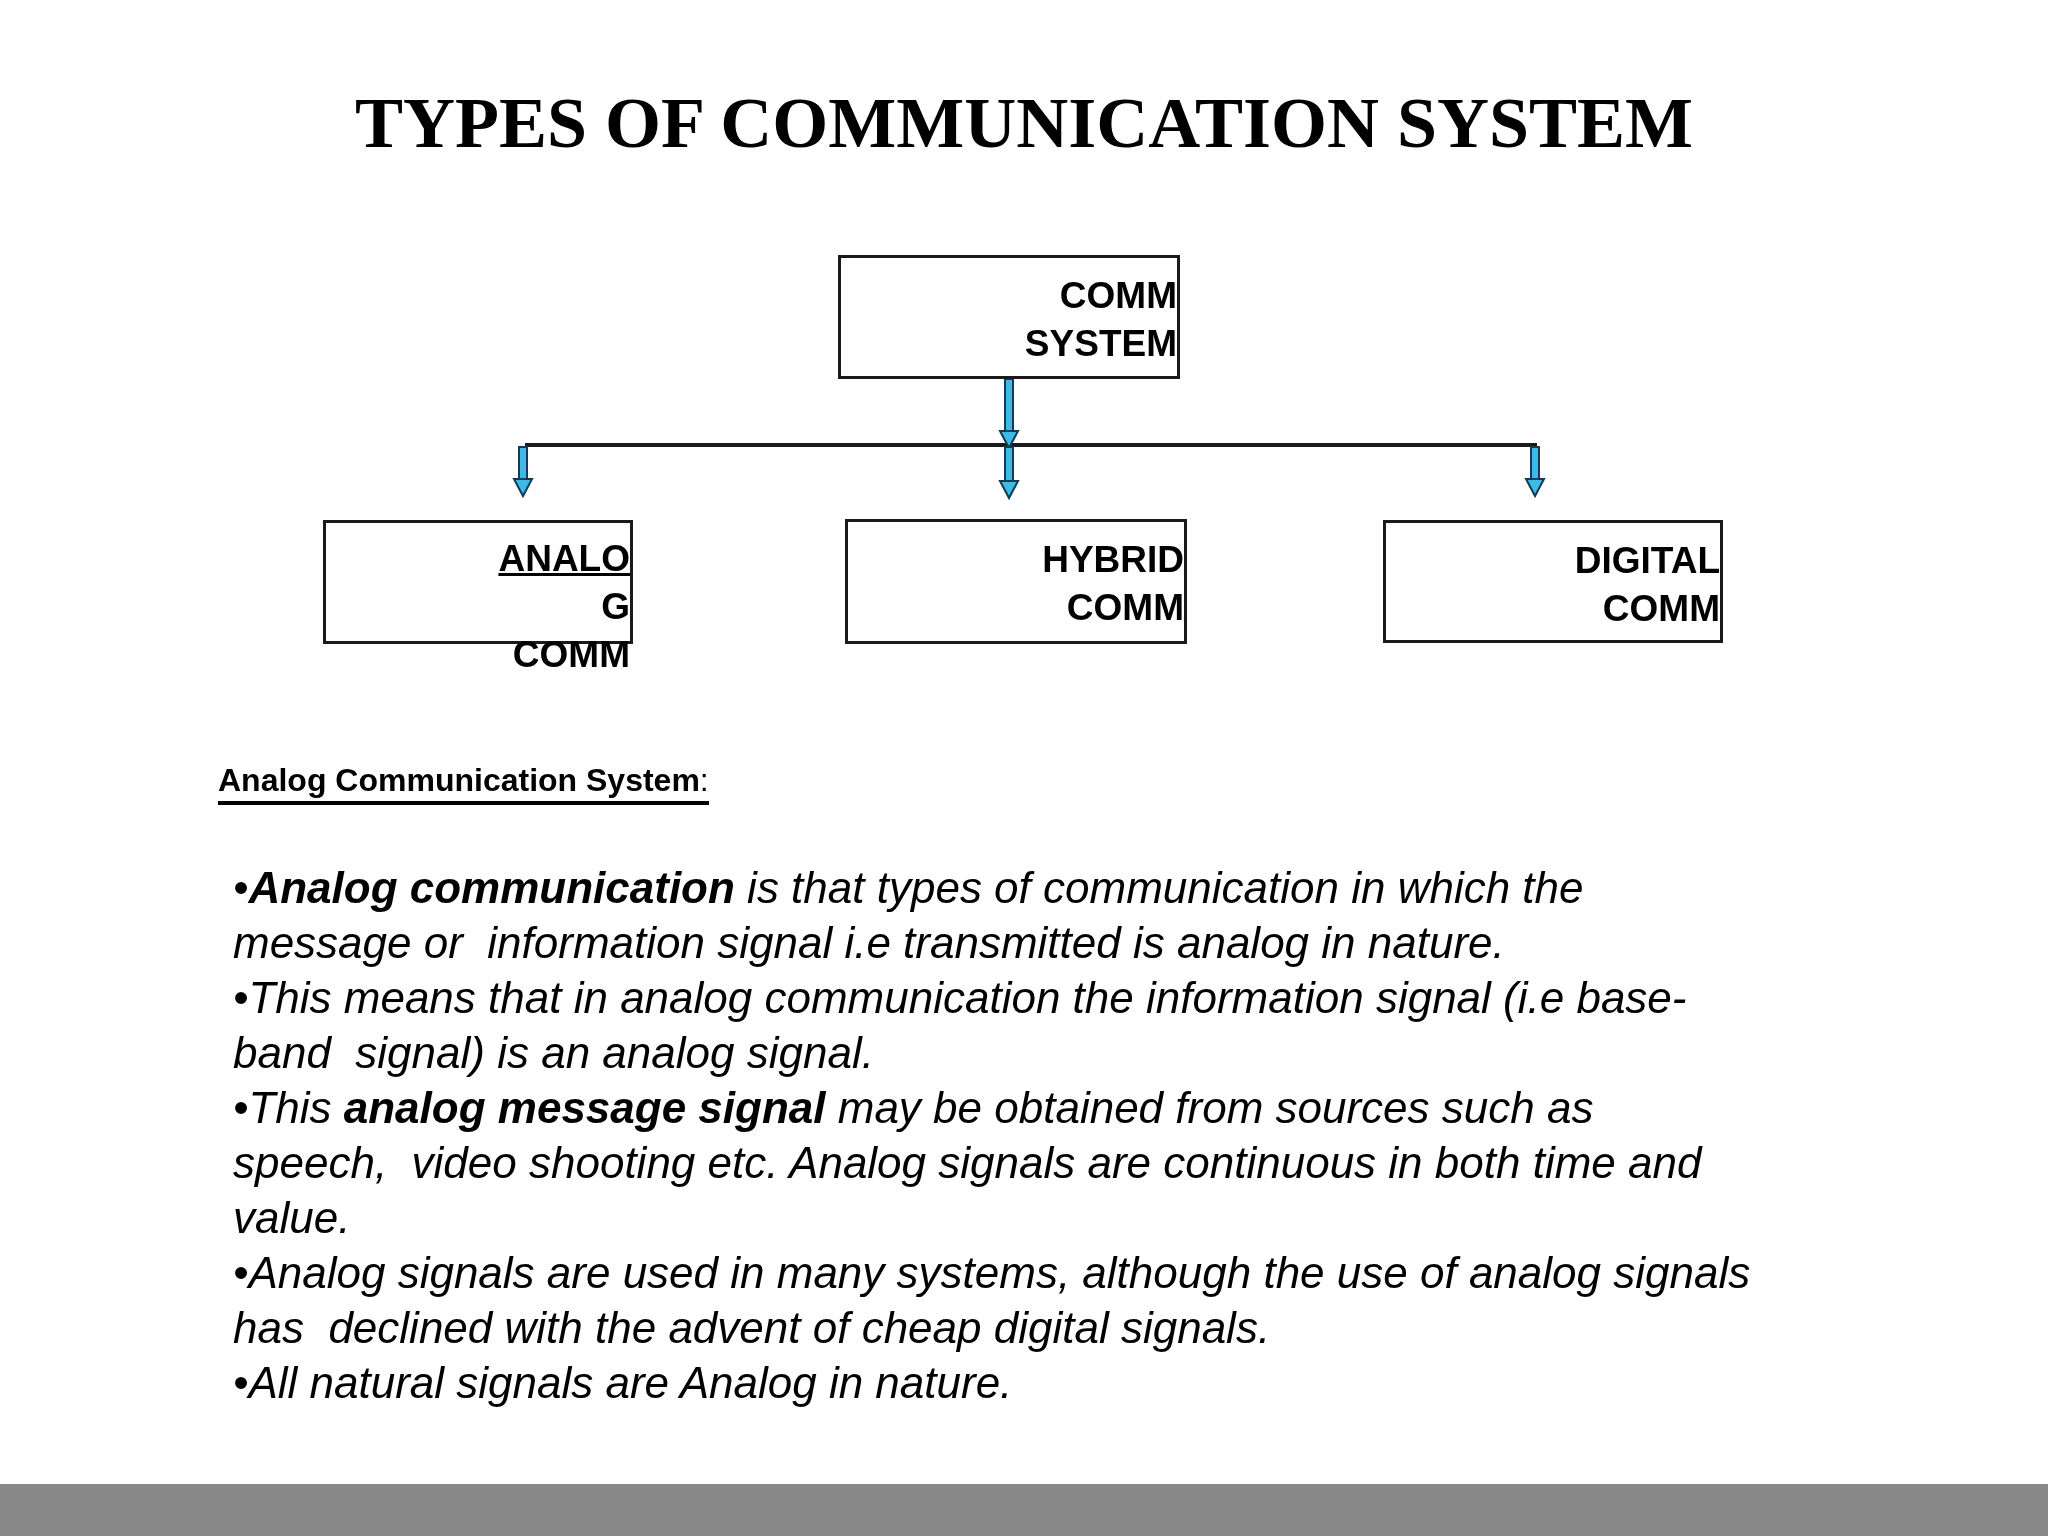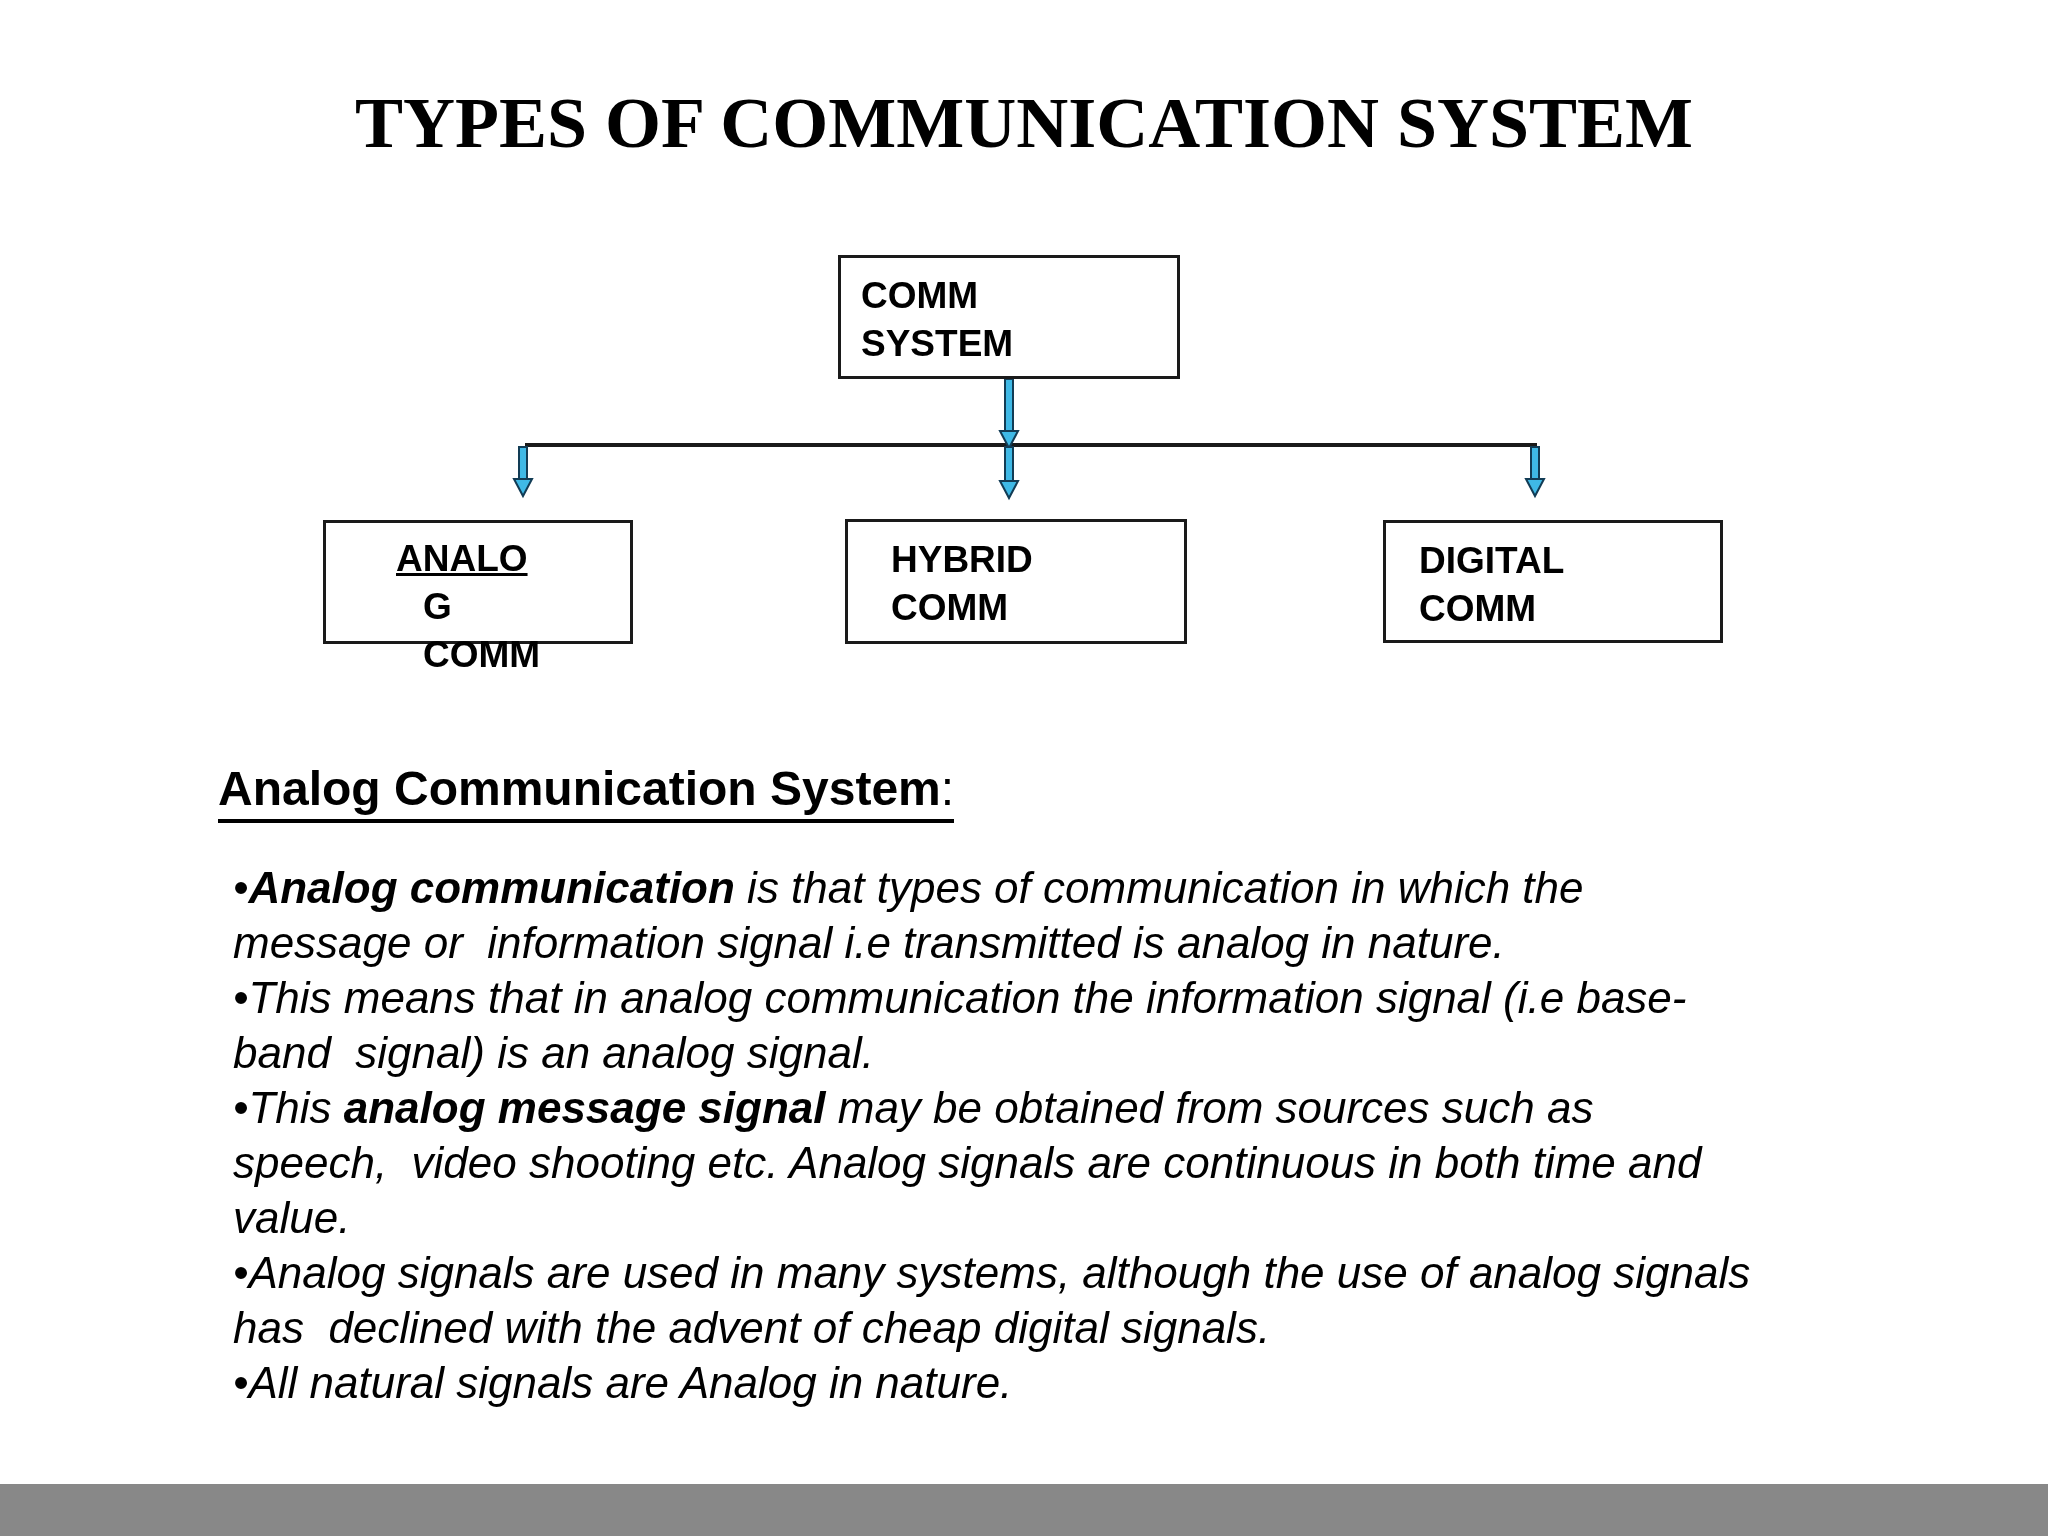--- a/index.html
+++ b/index.html
@@ -41,35 +41,35 @@
   .box{
     position:absolute;
     border:3px solid var(--box-border);
     box-sizing:border-box;
     background:transparent;
     font-weight:bold;
     font-size:37px;
     line-height:48px;
     overflow:visible;
   }
-  .box .line{display:block;white-space:pre;}
+  .box .line{display:block;white-space:pre;text-align:right;}
   .box-root{left:838px;top:255px;width:342px;height:124px;padding-top:14px;}
   .box-root .line{padding-left:20px;}
   .box-analog{left:323px;top:520px;width:310px;height:124px;padding-top:12px;}
   .box-analog .line{padding-left:97px;}
   .box-analog .line:first-child{padding-left:70px;text-decoration:underline;}
   .box-hybrid{left:845px;top:519px;width:342px;height:125px;padding-top:14px;}
   .box-hybrid .line{padding-left:26px;margin-left:17px;}
   .box-digital{left:1383px;top:520px;width:340px;height:123px;padding-top:14px;padding-left:7px;}
   .box-digital .line{padding-left:26px;}
   .section-heading{
     position:absolute;
     left:218px;top:763px;
     font-weight:bold;
-    font-size:48px;
+    font-size:32px;
     line-height:1.1;
     border-bottom:4px solid var(--text);
     padding-bottom:3px;
   }
   .section-heading .colon{font-weight:normal;}
   .bullet-list{
     position:absolute;
     left:233px;top:860px;
     width:1680px;
     font-size:44px;

